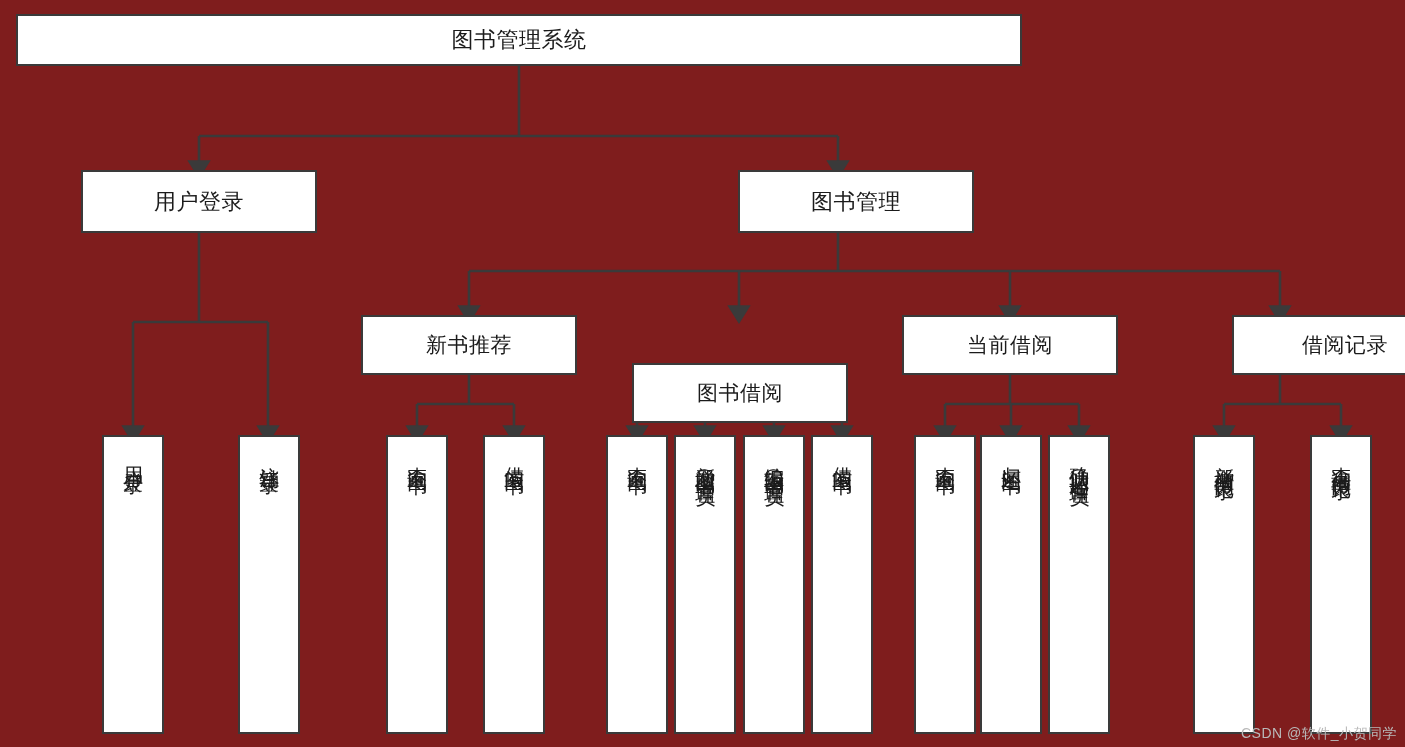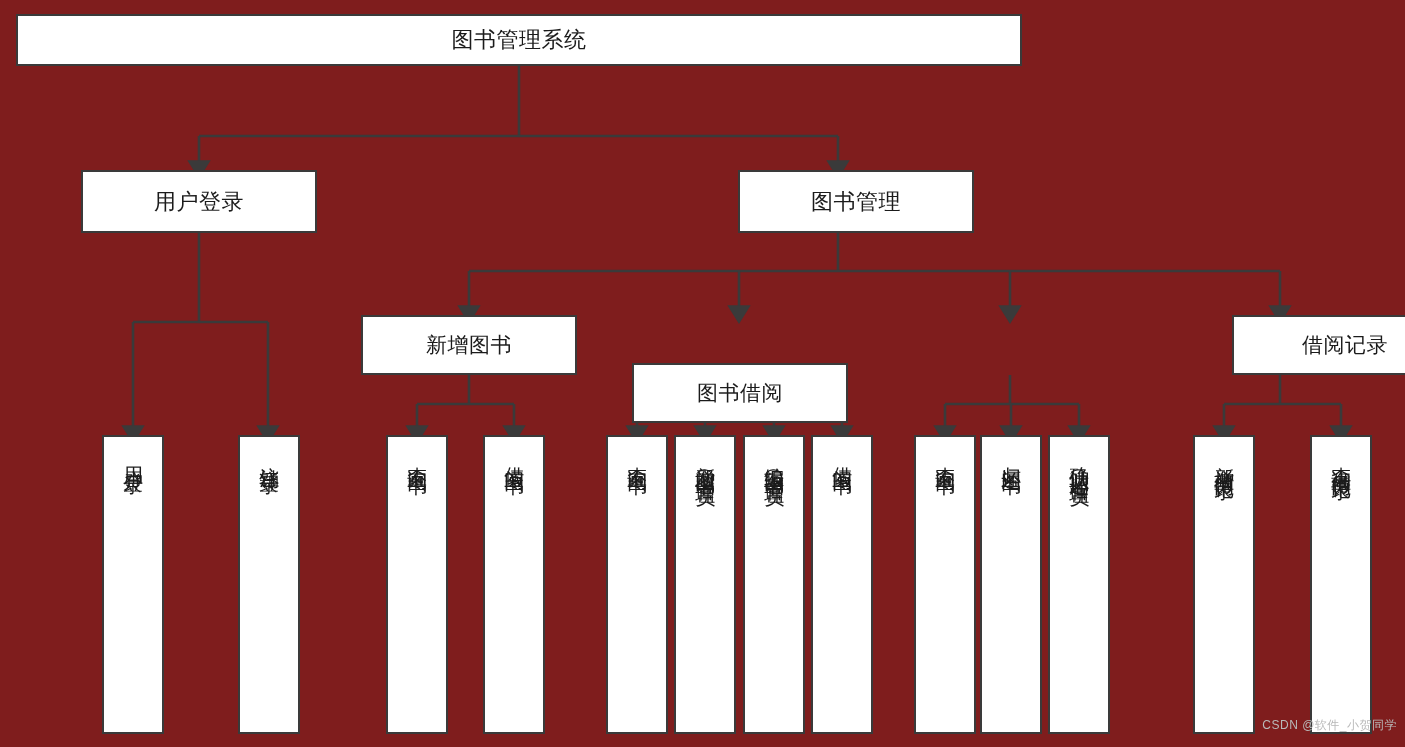--- a/index.html
+++ b/index.html
@@ -61,22 +61,22 @@
   .node.root .node-label,
   .node.level2 .node-label {
     font-size: 22px;
   }
   .node.level3 .node-label {
     font-size: 21px;
   }
   #watermark {
     position: absolute;
     right: 8px;
-    bottom: 13px;
-    font-size: 12px;
+    bottom: 4px;
+    font-size: 14px;
     color: #b9b9b9;
     letter-spacing: 0.5px;
     z-index: 5;
     white-space: nowrap;
     font-family: "Liberation Sans", "DejaVu Sans", sans-serif;
   }
 </style>
 </head>
 <body>
 
@@ -137,25 +137,28 @@
   </div>
 
   <div class="node level2" style="left:81px; top:170px; width:236px; height:63px;">
     <span class="node-label">用户登录</span>
   </div>
   <div class="node level2" style="left:711px; top:170px; width:236px; height:63px;margin-left:27px;">
     <span class="node-label">图书管理</span>
   </div>
 
   <div class="node level3" style="left:361px; top:315px; width:216px; height:60px;">
-    <span class="node-label">新增图书</span>
+    <span class="node-label">新书推荐</span>
   </div>
   <div class="node level3" style="left:632px; top:315px; width:216px; height:60px;margin-top:48px;">
     <span class="node-label">图书借阅</span>
   </div>
+  <div class="node level3" style="left:902px; top:315px; width:216px; height:60px;">
+    <span class="node-label">当前借阅</span>
+  </div>
   <div class="node level3" style="left:1232px; top:315px; width:216px; height:60px;padding-left:10px;">
     <span class="node-label">借阅记录</span>
   </div>
 
   <div class="node vertical" style="left:102px; top:435px; width:62px; height:299px;">
     <span class="node-label">用户登录</span>
   </div>
   <div class="node vertical" style="left:238px; top:435px; width:62px; height:299px;">
     <span class="node-label">注销登录</span>
   </div>

